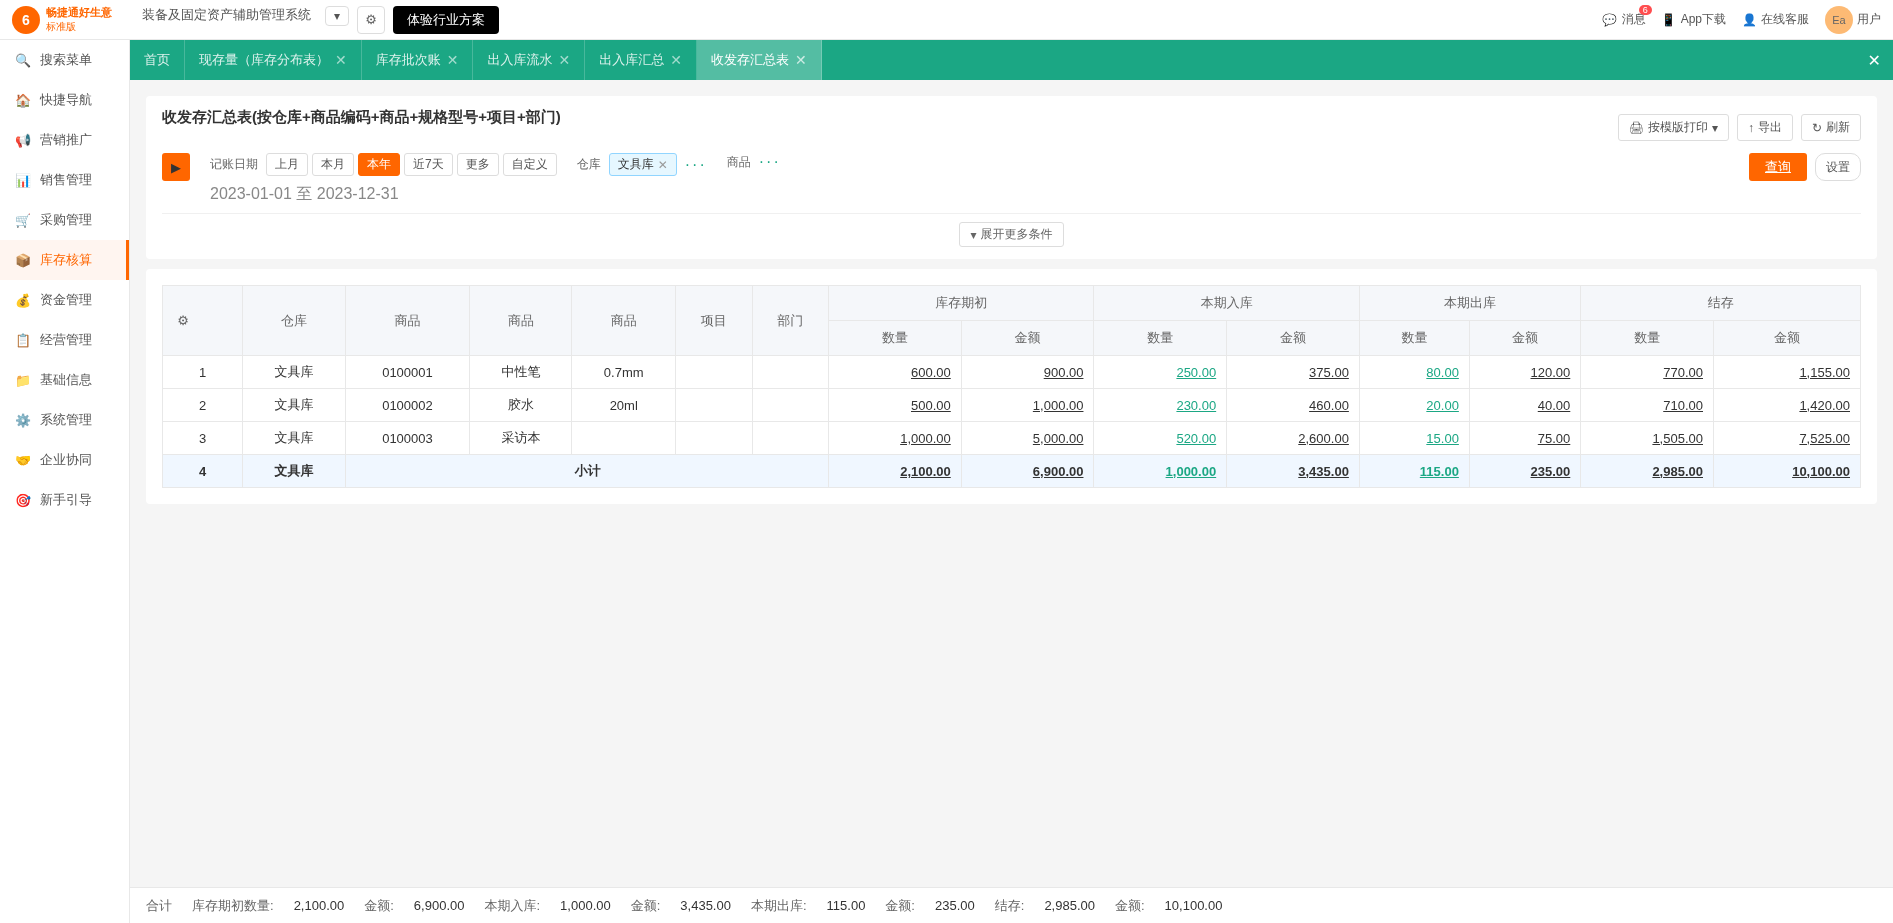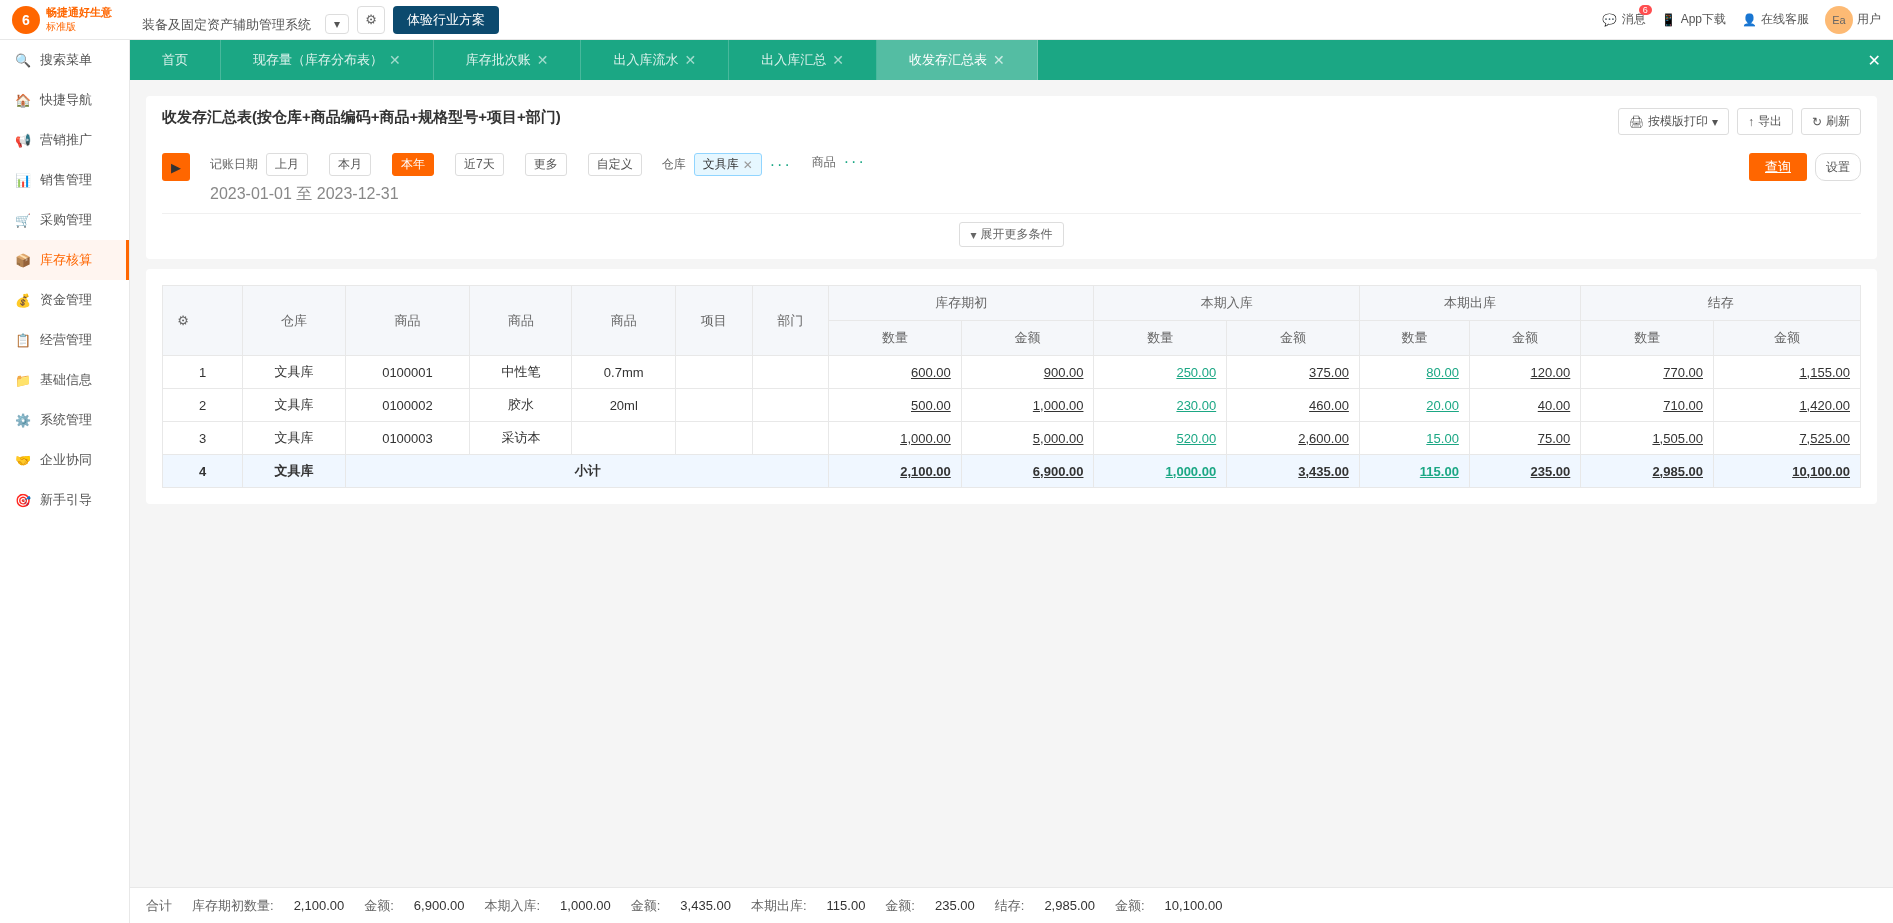--- a/index.html
+++ b/index.html
@@ -10,44 +10,44 @@
     .top-bar { height: 40px; background: #fff; display: flex; align-items: center; padding: 0 12px; border-bottom: 1px solid #e8e8e8; flex-shrink: 0; }
     .main-area { display: flex; flex: 1; overflow: hidden; }
     .sidebar { width: 130px; background: #fff; flex-shrink: 0; border-right: 1px solid #e8e8e8; overflow-y: auto; }
     .content-area { flex: 1; display: flex; flex-direction: column; overflow: hidden; }
     .tab-bar { height: 40px; background: #1ba784; display: flex; align-items: center; padding: 0 0; flex-shrink: 0; }
     .page-content { flex: 1; overflow: auto; padding: 16px; background: #f5f5f5; }
 
     
     .top-bar-logo { display: flex; align-items: center; gap: 6px; width: 130px; }
     .logo-icon { width: 28px; height: 28px; background: #ff6600; border-radius: 50%; display: flex; align-items: center; justify-content: center; color: white; font-size: 14px; font-weight: bold; position: relative; }
-    .top-bar-system { flex: 1; display: flex; align-items: flex-end; gap: 8px; }
+    .top-bar-system { flex: 1; display: flex; align-items: flex-start; gap: 8px; }
     .system-dropdown { border: 1px solid #ddd; border-radius: 4px; padding: 2px 8px; font-size: 12px; color: #555; cursor: pointer; display: flex; align-items: center; gap: 4px; }
     .gear-btn { width: 28px; height: 28px; display: flex; align-items: center; justify-content: center; border: 1px solid #ddd; border-radius: 4px; cursor: pointer; color: #666; }
-    .trial-btn { background: #0c4a6e; color: white; border: none; border-radius: 4px; padding: 5px 14px; font-size: 13px; cursor: pointer; }
+    .trial-btn { background: #000000; color: white; border: none; border-radius: 4px; padding: 5px 14px; font-size: 13px; cursor: pointer; }
     .top-bar-right { display: flex; align-items: center; gap: 16px; }
     .top-bar-right-item { display: flex; align-items: center; gap: 4px; font-size: 12px; color: #555; cursor: pointer; position: relative; }
     .badge { background: #ff4d4f; color: white; font-size: 9px; border-radius: 8px; padding: 0 4px; position: absolute; top: -6px; right: -6px; }
     .user-avatar { width: 28px; height: 28px; background: #fdba74; border-radius: 50%; display: flex; align-items: center; justify-content: center; font-size: 11px; color: #666; }
     .sidebar-item { display: flex; align-items: center; gap: 8px; padding: 11px 14px; cursor: pointer; color: #555; font-size: 13px; transition: background 0.2s; }
     .sidebar-item.active { background: #fff5f0; color: #ff6600; border-right: 3px solid #ff6600; }
     .sidebar-item .icon { width: 18px; text-align: center; }
 
     
-    .tab { display: flex; align-items: center; padding: 0 32px; height: 56px; color: rgba(255,255,255,0.85); font-size: 13px; cursor: pointer; border-right: 1px solid rgba(255,255,255,0.2); gap: 6px; white-space: nowrap; }
+    .tab { display: flex; align-items: center; padding: 0 14px; height: 56px; color: rgba(255,255,255,0.85); font-size: 13px; cursor: pointer; border-right: 1px solid rgba(255,255,255,0.2); gap: 6px; white-space: nowrap; }
     .tab.active { background: rgba(255,255,255,0.25); color: white; }
     .tab-close { font-size: 14px; line-height: 1; opacity: 0.7; }
     .tab-bar-close { margin-left: auto; padding: 0 12px; color: white; cursor: pointer; font-size: 16px; }
 
     
     .page-card { background: white; border-radius: 4px; padding: 16px; }
     .page-title { font-size: 15px; font-weight: bold; color: #333; margin-bottom: 14px; }
     .filter-row { display: flex; align-items: center; gap: 8px; }
     .filter-label { color: #666; font-size: 12px; white-space: nowrap; }
-    .date-btns { display: flex; gap: 21px; }
+    .date-btns { display: flex; gap: 4px; }
     .date-btn { padding: 2px 8px; border: 1px solid #ddd; border-radius: 3px; font-size: 12px; cursor: pointer; color: #555; background: white; }
     .date-btn.active { background: #ff6600; color: white; border-color: #ff6600; }
     .date-range { font-size: 16px; color: #888; margin-top: 8px; }
     .warehouse-tag { background: #e6f7ff; border: 1px solid #91d5ff; border-radius: 3px; padding: 2px 8px; font-size: 12px; display: flex; align-items: center; gap: 4px; color: #333; }
     .tag-close { cursor: pointer; color: #999; font-size: 12px; }
     .more-dots { color: #1ba784; cursor: pointer; font-size: 16px; letter-spacing: 2px; }
     .expand-btn { border: 1px solid #ddd; border-radius: 3px; padding: 3px 10px; font-size: 12px; cursor: pointer; color: #666; background: white; display: flex; align-items: center; gap: 4px; }
     .query-btn { background: #ff6600; color: white; border: none; border-radius: 3px; padding: 5px 16px; font-size: 13px; cursor: pointer; text-decoration: underline; }
     .settings-btn { border: 1px solid #ddd; border-radius: 10px; padding: 4px 10px; font-size: 12px; cursor: pointer; color: #555; background: white; }
 
@@ -64,21 +64,21 @@
     .bottom-bar { height: 36px; background: #fff; border-top: 1px solid #e8e8e8; display: flex; align-items: center; padding: 0 16px; flex-shrink: 0; gap: 20px; font-size: 13px; color: #333; }
     .bottom-bar-label { color: #666; }
     .bottom-bar-val { font-weight: 500; }
 
     
     .filter-section { background: white; border-radius: 4px; padding: 12px 16px; margin-bottom: 10px; }
     .filter-line { display: flex; align-items: flex-start; gap: 20px; margin-bottom: 8px; }
     .filter-expand-line { display: flex; align-items: center; justify-content: center; border-top: 1px solid #f0f0f0; padding-top: 8px; }
 
     
-    .page-header { display: flex; align-items: flex-start; justify-content: space-between; margin-bottom: 12px; }
+    .page-header { display: flex; align-items: flex-end; justify-content: space-between; margin-bottom: 12px; }
     .page-header-actions { display: flex; align-items: center; gap: 8px; }
     .print-btn { border: 1px solid #ddd; border-radius: 3px; padding: 4px 10px; font-size: 12px; cursor: pointer; color: #555; background: white; display: flex; align-items: center; gap: 4px; }
     .export-btn { border: 1px solid #ddd; border-radius: 3px; padding: 4px 10px; font-size: 12px; cursor: pointer; color: #555; background: white; display: flex; align-items: center; gap: 4px; }
     .refresh-btn { border: 1px solid #ddd; border-radius: 3px; padding: 4px 10px; font-size: 12px; cursor: pointer; color: #555; background: white; display: flex; align-items: center; gap: 4px; }
 
     .filter-arrow { width: 28px; height: 28px; background: #ff6600; border-radius: 3px; display: flex; align-items: center; justify-content: center; cursor: pointer; flex-shrink: 0; }
 
     .col-settings-icon { width: 28px; height: 28px; display: flex; align-items: center; justify-content: center; color: #666; cursor: pointer; }
   </style>
 </head>

